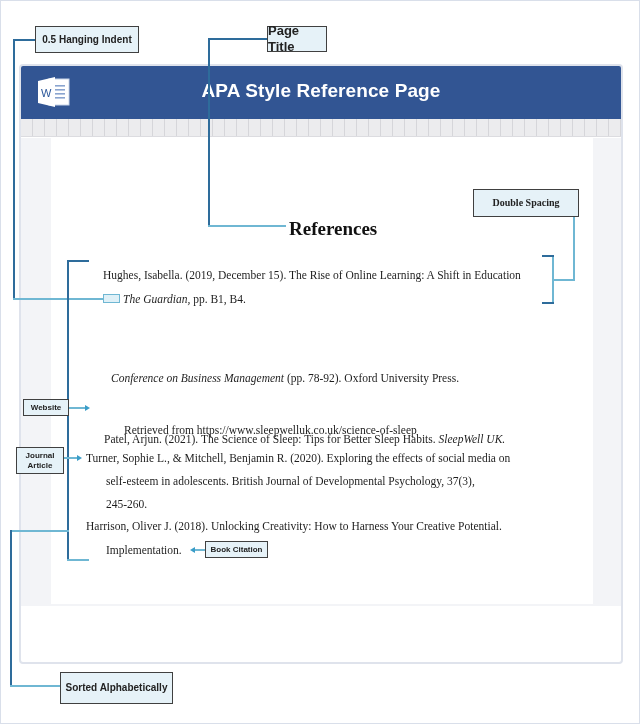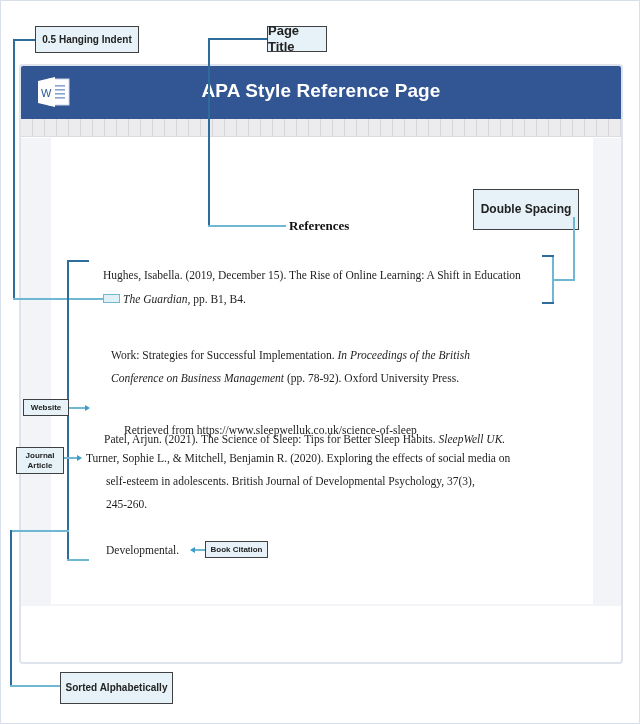--- a/index.html
+++ b/index.html
@@ -21,21 +21,21 @@
   .page { position: absolute; left: 30px; top: 0; width: 542px; height: 466px; background: #fff; }
   .footer { position: absolute; left: 0; top: 540px; width: 100%; height: 60px; background: #fff; border-top: 1px solid #e4e6ec; }
 
   .logo { position: absolute; left: 250px; top: 15px; height: 28px; display: flex; align-items: center; }
   .logo-text { font-family: "Liberation Sans", sans-serif; font-size: 19px; font-weight: bold; letter-spacing: -0.6px; margin-left: 3px; transform: scaleX(0.82); transform-origin: left center; }
   .logo-shark { color: #3b7fc1; }
   .logo-papers { color: #53b3dc; }
 
   
   .doc { font-family: "Liberation Serif", serif; color: #1e1e1e; font-size: 11.5px; position: absolute; white-space: nowrap; }
-  .heading { font-weight: bold; font-size: 13px; color: #111; }
+  .heading { font-weight: bold; font-size: 19px; color: #111; }
   i { font-style: italic; }
 
   
   .callout { position: absolute; background: #e6f2f8; border: 1px solid #404040; font-family: "Liberation Sans", sans-serif; font-weight: bold; color: #222; display: flex; align-items: center; justify-content: center; text-align: left; line-height: 1.2; }
   .line { position: absolute; background: #6fb7d3; }
   .line.dark { background: #2e6c9b; }
   .arrow { position: absolute; width: 0; height: 0; border-top: 3px solid transparent; border-bottom: 3px solid transparent; }
   .arrow.right { border-left: 5px solid #3a9dc8; }
   .arrow.left { border-right: 5px solid #3a9dc8; }
   .indent-box { position: absolute; width: 17px; height: 9px; background: #dff0f7; border: 1px solid #6fb7d3; }
@@ -62,44 +62,44 @@
     <div class="canvas">
       <div class="page"></div>
     </div>
   </div>
 
   <div class="doc heading" style="left:288px; top:217px;">References</div>
 
   <div class="doc" style="left:102px; top:268px;"><span>Hughes, Isabella. (2019, December 15). The Rise of Online Learning: A Shift in Education</span></div>
   <div class="doc" style="left:122px; top:292px;"><i>The Guardian,</i><span> pp. B1, B4.</span></div>
 
-  <div class="doc" style="left:110px; top:348px;"><span>Work: Strategies for Successful Implementation. </span><i>In Proceedings of the British</i></div>
   <div class="doc" style="left:110px; top:371px;"><i>Conference on Business Management</i><span> (pp. 78-92). Oxford University Press.</span></div>
 
   <div class="doc" style="left:103px; top:400px;margin-top:32px;"><span>Patel, Arjun. (2021). The Science of Sleep: Tips for Better Sleep Habits. </span><i>SleepWell UK.</i></div>
   <div class="doc" style="left:123px; top:423px;"><span>Retrieved from https://www.sleepwelluk.co.uk/science-of-sleep</span></div>
 
   <div class="doc" style="left:85px; top:451px;"><span>Turner, Sophie L., &amp; Mitchell, Benjamin R. (2020). Exploring the effects of social media on</span></div>
   <div class="doc" style="left:105px; top:474px;"><span>self-esteem in adolescents. British Journal of Developmental Psychology, 37(3),</span></div>
   <div class="doc" style="left:105px; top:497px;"><span>245-260.</span></div>
 
-  <div class="doc" style="left:105px; top:543px;"><span>Developmental.</span></div>
+  <div class="doc" style="left:85px; top:519px;"><span>Harrison, Oliver J. (2018). Unlocking Creativity: How to Harness Your Creative Potential.</span></div>
+  <div class="doc" style="left:105px; top:543px;"><span>Implementation.</span></div>
 
   <div class="callout" style="left:34px; top:25px; width:104px; height:27px; font-size:10px;">0.5 Hanging Indent</div>
   <div class="line dark" style="left:12px; top:38px; width:22px; height:2px;"></div>
   <div class="line dark" style="left:12px; top:38px; width:2px; height:260px;"></div>
   <div class="line" style="left:12px; top:297px; width:90px; height:2px;"></div>
   <div class="indent-box" style="left:102px; top:293px;"></div>
 
   <div class="callout" style="left:266px; top:25px; width:60px; height:26px; font-size:13px;">Page Title</div>
   <div class="line dark" style="left:207px; top:37px; width:59px; height:2px;"></div>
   <div class="line dark" style="left:207px; top:37px; width:2px; height:189px;"></div>
   <div class="line" style="left:207px; top:224px; width:78px; height:2px;"></div>
 
-  <div class="callout" style="left:472px; top:188px; width:106px; height:41px; font-size:12px;">Double Spacing</div>
+  <div class="callout" style="left:472px; top:188px; width:106px; height:28px; font-size:10px;font-family:Liberation Serif, serif;">Double Spacing</div>
   <div class="line" style="left:572px; top:216px; width:2px; height:63px;"></div>
   <div class="line" style="left:553px; top:278px; width:21px; height:2px;"></div>
   <div class="line" style="left:551px; top:254px; width:2px; height:49px;"></div>
   <div class="line dark" style="left:541px; top:254px; width:12px; height:2px;"></div>
   <div class="line dark" style="left:541px; top:301px; width:12px; height:2px;"></div>
 
   <div class="line dark" style="left:66px; top:259px; width:2px; height:300px;"></div>
   <div class="line dark" style="left:66px; top:259px; width:22px; height:2px;"></div>
   <div class="line" style="left:66px; top:558px; width:22px; height:2px;"></div>
 

